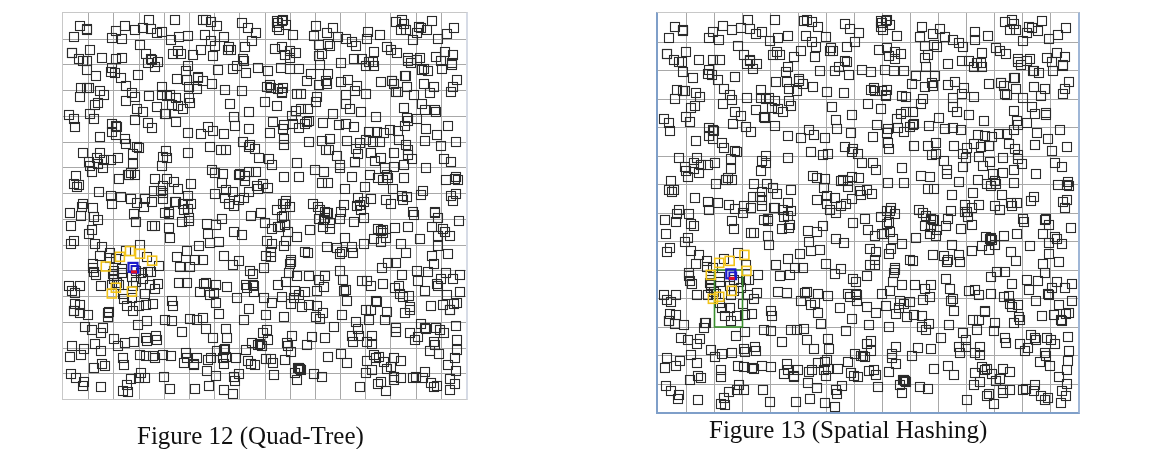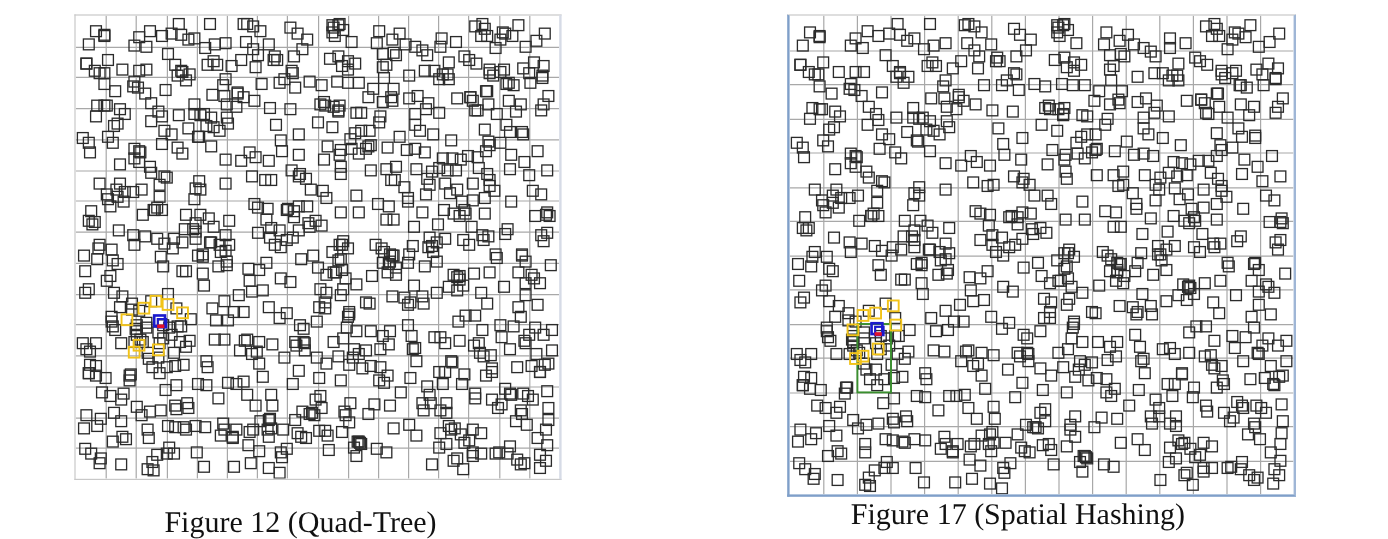--- a/index.html
+++ b/index.html
@@ -1905,14 +1905,14 @@
         <rect x="84" y="253.365" width="9" height="9" fill="none" stroke="#f2c318" stroke-width="1.6"></rect>
         <rect x="69.3" y="273.315" width="9" height="9" fill="none" stroke="#f2c318" stroke-width="1.6"></rect>
         <rect x="50.4" y="281.29499999999996" width="9" height="9" fill="none" stroke="#f2c318" stroke-width="1.6"></rect>
         <rect x="56.7" y="279.29999999999995" width="9" height="9" fill="none" stroke="#f2c318" stroke-width="1.6"></rect>
         <rect x="81.9" y="237.405" width="9" height="9" fill="none" stroke="#f2c318" stroke-width="1.6"></rect>
         <rect x="68.3" y="256.355" width="9" height="9" fill="none" stroke="#1a1acc" stroke-width="2.2"></rect>
         <rect x="71.3" y="259.355" width="7" height="7" fill="none" stroke="#1a1acc" stroke-width="1.8"></rect>
         <rect x="70.8" y="263.855" width="6" height="3" fill="#e0102a"></rect>
       </svg>
   </div>
-  <div class="caption">Figure 17 (Spatial Hashing)</div>
+  <div class="caption">Figure 13 (Spatial Hashing)</div>
 </div>
 
 </body></html>

